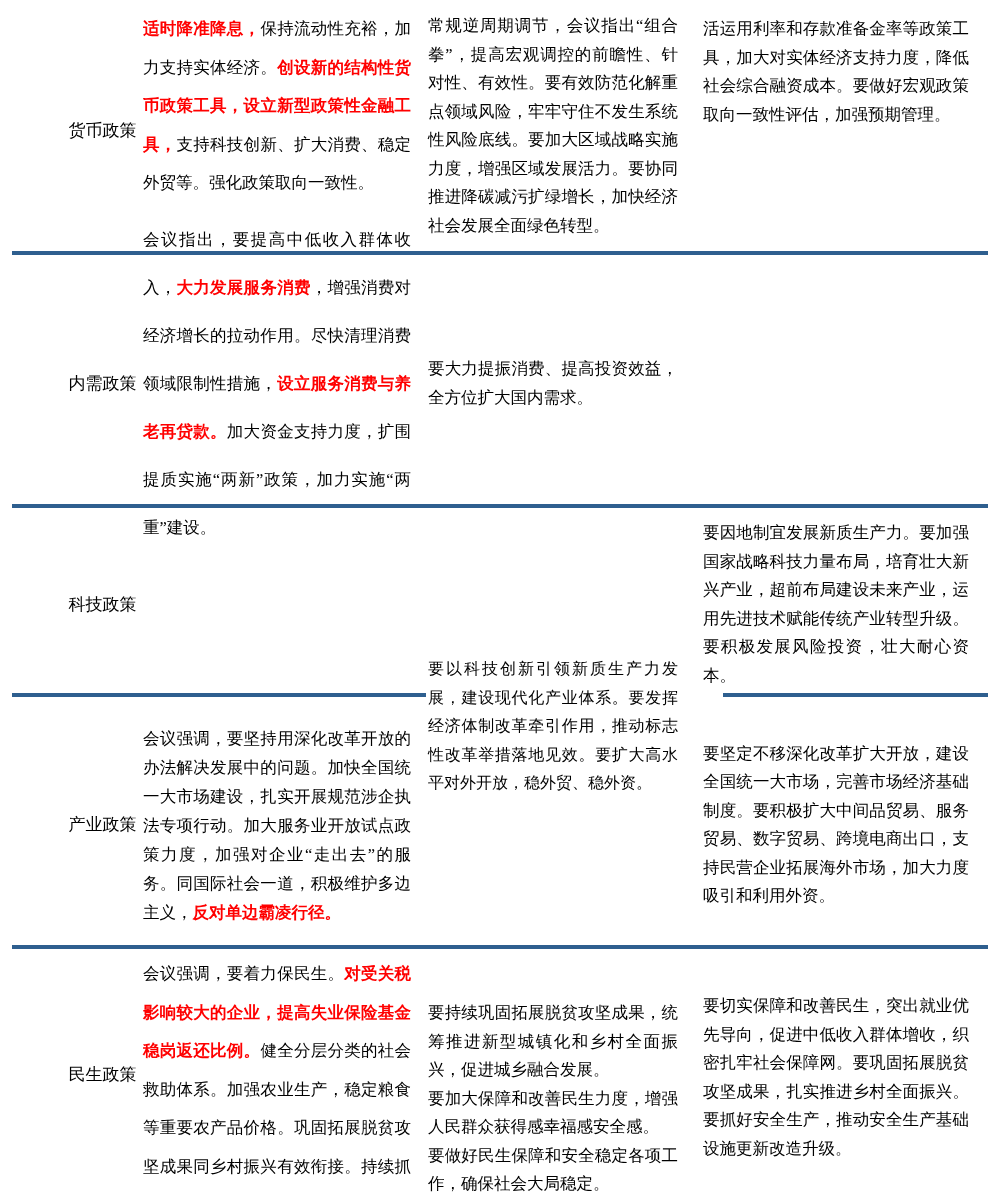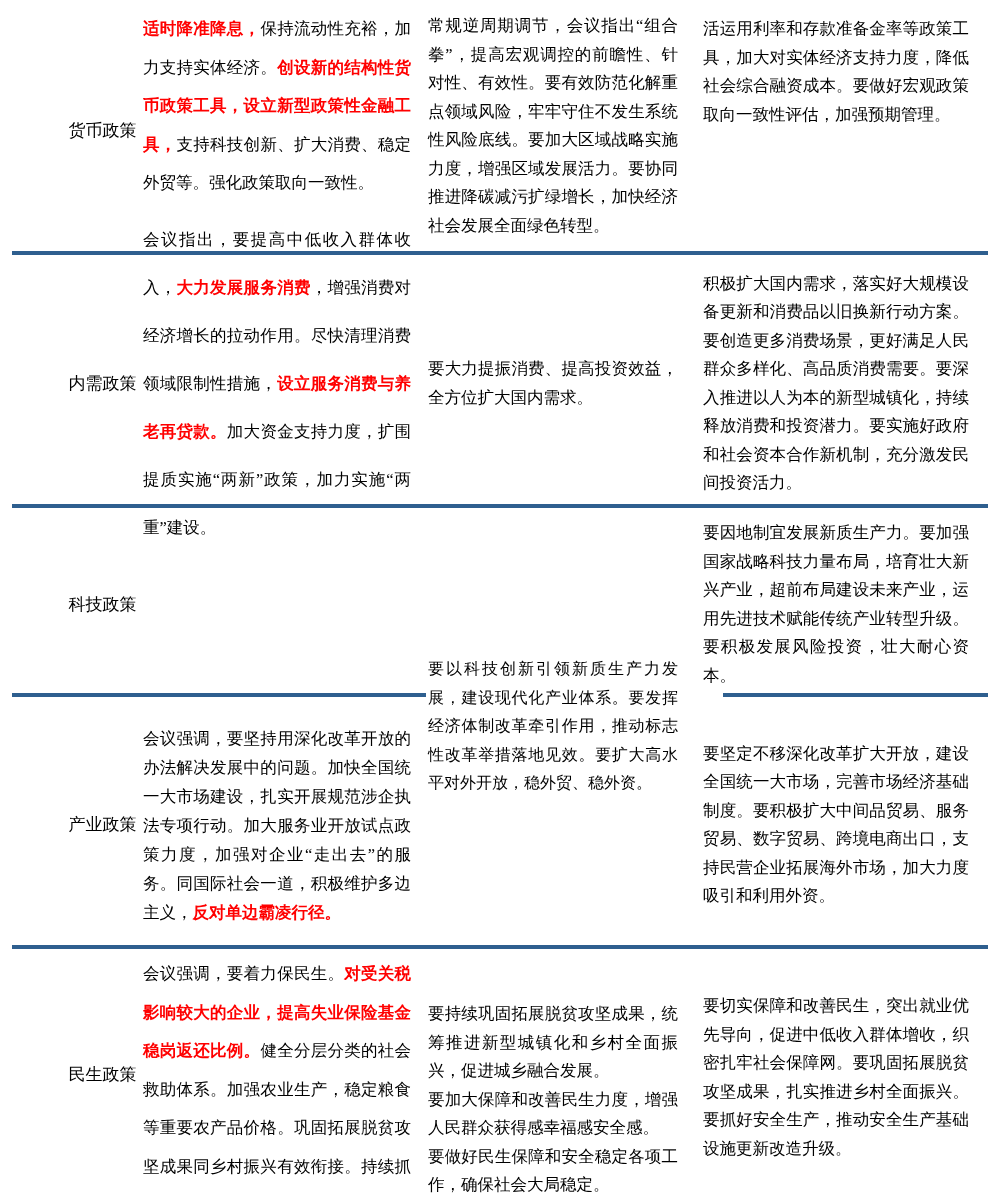--- a/index.html
+++ b/index.html
@@ -29,21 +29,21 @@
   .c3{left:428px;width:250px;text-align:justify;line-height:28.5px;}
   .c4{left:703px;width:266px;text-align:justify;line-height:28.5px;}
   .v-center{justify-content:center;}
   .v-top{justify-content:flex-start;}
   .lh-tight{line-height:29px;}
   .lh-mid{line-height:48px;}
   .pt2{padding-top:2px;}
   .pt4{padding-top:4px;}
   .pt7{padding-top:7px;}
   .pt37{padding-top:37px;}
-  .pt45{padding-top:45px;}
+  .pt45{padding-top:45px;font-family:Liberation Mono, monospace;}
   .multi-para{white-space:pre-line;}
   .hl{color:var(--hl,#ff0000);font-weight:700;}
   .divider{
     position:absolute;height:4px;
     background:var(--accent,#2e5f8f);
   }
   .merged-cell{
     position:absolute;display:flex;flex-direction:column;
   }
 </style>
@@ -60,21 +60,20 @@
     <div class="cell c3 v-top pt4">常规逆周期调节，会议指出“组合拳”，提高宏观调控的前瞻性、针对性、有效性。要有效防范化解重点领域风险，牢牢守住不发生系统性风险底线。要加大区域战略实施力度，增强区域发展活力。要协同推进降碳减污扩绿增长，加快经济社会发展全面绿色转型。</div>
     <div class="cell c4 v-top pt7">活运用利率和存款准备金率等政策工具，加大对实体经济支持力度，降低社会综合融资成本。要做好宏观政策取向一致性评估，加强预期管理。</div>
   </div>
 
   <div class="row" style="top:253px;height:253px;">
     <div class="cell label">内需政策</div>
     <div class="cell c2 lh-mid v-center">
         <div><span>会议指出，要提高中低收入群体收入，</span><span class="hl">大力发展服务消费</span><span>，增强消费对经济增长的拉动作用。尽快清理消费领域限制性措施，</span><span class="hl">设立服务消费与养老再贷款。</span><span>加大资金支持力度，扩围提质实施“两新”政策，加力实施“两重”建设。</span></div>
       </div>
     <div class="cell c3 v-center">要大力提振消费、提高投资效益，全方位扩大国内需求。</div>
-    <div class="cell c4 v-center">积极扩大国内需求，落实好大规模设备更新和消费品以旧换新行动方案。要创造更多消费场景，更好满足人民群众多样化、高品质消费需要。要深入推进以人为本的新型城镇化，持续释放消费和投资潜力。要实施好政府和社会资本合作新机制，充分激发民间投资活力。</div>
   </div>
 
   <div class="row" style="top:506px;height:189px;">
     <div class="cell label">科技政策</div>
     <div class="cell c4 v-center">要因地制宜发展新质生产力。要加强国家战略科技力量布局，培育壮大新兴产业，超前布局建设未来产业，运用先进技术赋能传统产业转型升级。要积极发展风险投资，壮大耐心资本。</div>
   </div>
 
   <div class="row" style="top:695px;height:252px;">
     <div class="cell label">产业政策</div>
     <div class="cell c2 lh-tight v-center">

